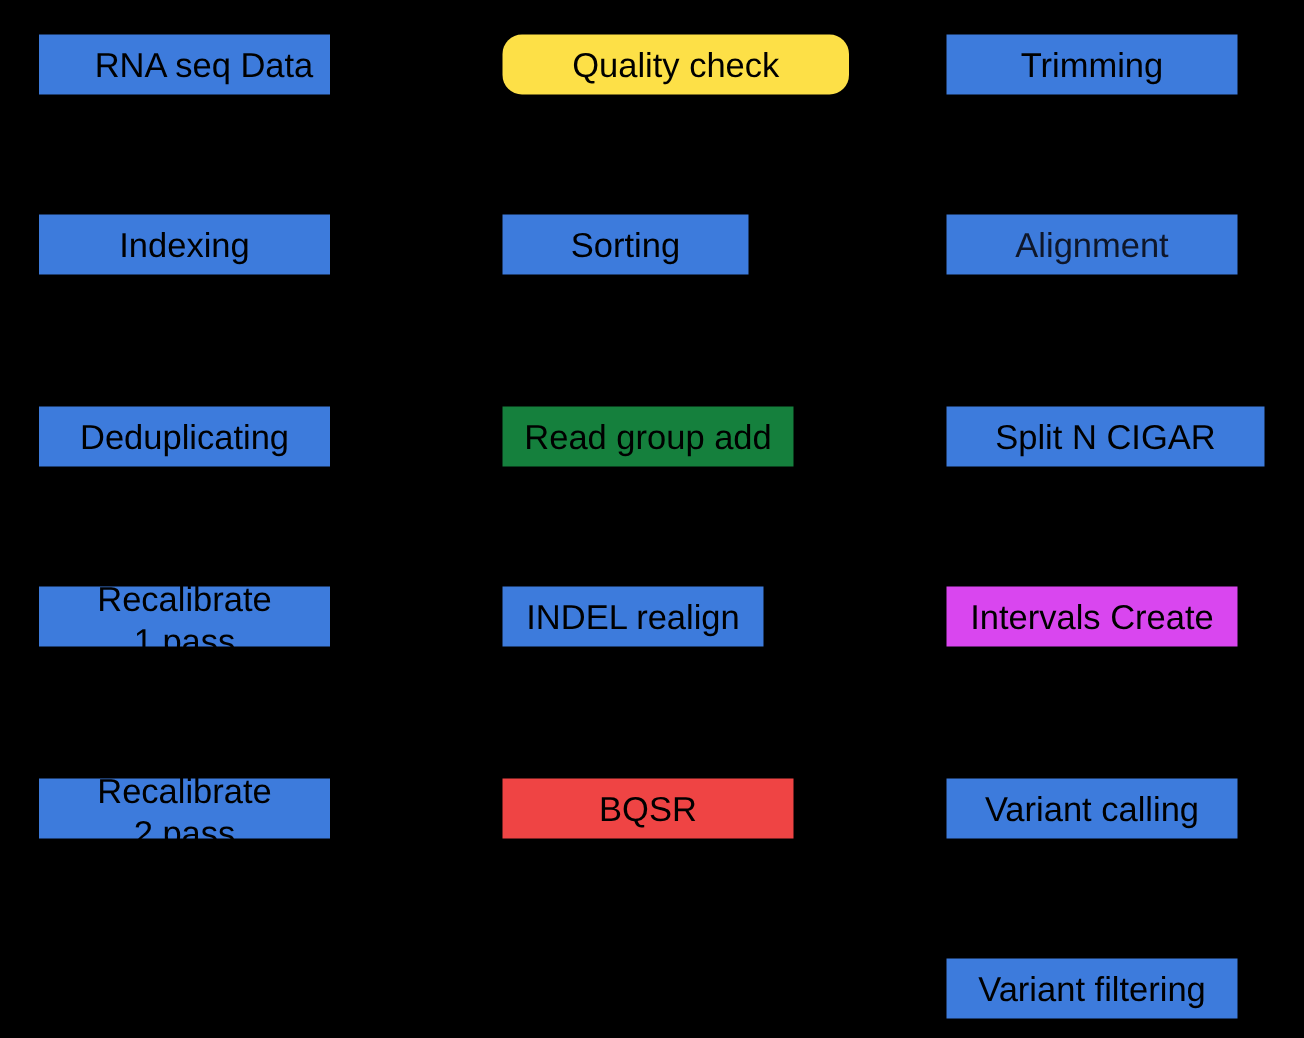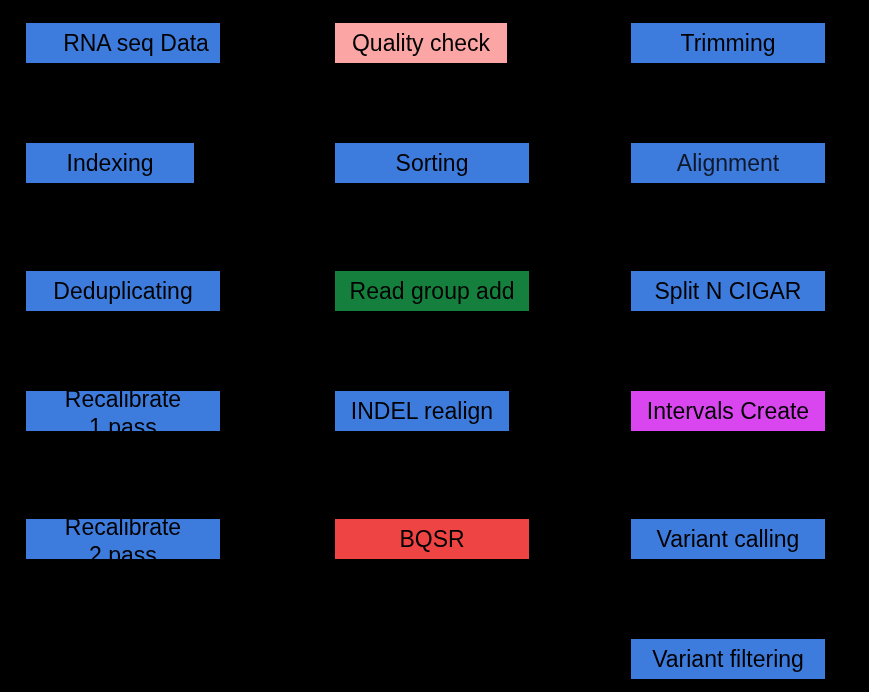--- a/index.html
+++ b/index.html
@@ -48,28 +48,28 @@
   .node.two-line .node-label {
     margin-top: -6px;
   }
 </style>
 </head>
 <body>
 
 <div id="diagram-canvas" style="width: 869px; height: 692px; background: rgb(0, 0, 0);">
 
 <div class="node" style="left: 26px; top: 23px; width: 194px; height: 40px; background: rgb(61, 123, 220); color: rgb(0, 0, 0); padding-left: 26px;"><span class="node-label">RNA seq Data</span></div>
-    <div class="node" style="left: 335px; top: 23px; width: 172px; height: 40px; background: #fca5a5; color: rgb(0, 0, 0);"><span class="node-label">Quality check</span></div>
+    <div class="node" style="left: 335px; top: 23px; width: 231px; height: 40px; background: #fde047; color: rgb(0, 0, 0); border-radius: 13px;"><span class="node-label">Quality check</span></div>
     <div class="node" style="left: 631px; top: 23px; width: 194px; height: 40px; background: rgb(61, 123, 220); color: rgb(0, 0, 0);"><span class="node-label">Trimming</span></div>
-    <div class="node" style="left: 26px; top: 143px; width: 168px; height: 40px; background: rgb(61, 123, 220); color: rgb(0, 0, 0);"><span class="node-label">Indexing</span></div>
-    <div class="node" style="left: 335px; top: 143px; width: 194px; height: 40px; background: rgb(61, 123, 220); color: rgb(0, 0, 0);"><span class="node-label">Sorting</span></div>
+    <div class="node" style="left: 26px; top: 143px; width: 194px; height: 40px; background: rgb(61, 123, 220); color: rgb(0, 0, 0);"><span class="node-label">Indexing</span></div>
+    <div class="node" style="left: 335px; top: 143px; width: 164px; height: 40px; background: rgb(61, 123, 220); color: rgb(0, 0, 0);"><span class="node-label">Sorting</span></div>
     <div class="node" style="left: 631px; top: 143px; width: 194px; height: 40px; background: rgb(61, 123, 220); color: #0f172a;"><span class="node-label">Alignment</span></div>
     <div class="node" style="left: 26px; top: 271px; width: 194px; height: 40px; background: rgb(61, 123, 220); color: rgb(0, 0, 0);"><span class="node-label">Deduplicating</span></div>
     <div class="node" style="left: 335px; top: 271px; width: 194px; height: 40px; background: #15803d; color: rgb(0, 0, 0);"><span class="node-label">Read group add</span></div>
-    <div class="node" style="left: 631px; top: 271px; width: 194px; height: 40px; background: rgb(61, 123, 220); color: rgb(0, 0, 0);"><span class="node-label">Split N CIGAR</span></div>
+    <div class="node" style="left: 631px; top: 271px; width: 212px; height: 40px; background: rgb(61, 123, 220); color: rgb(0, 0, 0);"><span class="node-label">Split N CIGAR</span></div>
     <div class="node two-line" style="left: 26px; top: 391px; width: 194px; height: 40px; background: rgb(61, 123, 220); color: rgb(0, 0, 0);"><span class="node-label">Recalibrate
 1 pass</span></div>
     <div class="node" style="left: 335px; top: 391px; width: 174px; height: 40px; background: rgb(61, 123, 220); color: rgb(0, 0, 0);"><span class="node-label">INDEL realign</span></div>
     <div class="node" style="left: 631px; top: 391px; width: 194px; height: 40px; background: #d946ef; color: rgb(0, 0, 0);"><span class="node-label">Intervals Create</span></div>
     <div class="node two-line" style="left: 26px; top: 519px; width: 194px; height: 40px; background: rgb(61, 123, 220); color: rgb(0, 0, 0);"><span class="node-label">Recalibrate
 2 pass</span></div>
     <div class="node" style="left: 335px; top: 519px; width: 194px; height: 40px; background: #ef4444; color: rgb(0, 0, 0);"><span class="node-label">BQSR</span></div>
     <div class="node" style="left: 631px; top: 519px; width: 194px; height: 40px; background: rgb(61, 123, 220); color: rgb(0, 0, 0);"><span class="node-label">Variant calling</span></div>
     <div class="node" style="left: 631px; top: 639px; width: 194px; height: 40px; background: rgb(61, 123, 220); color: rgb(0, 0, 0);"><span class="node-label">Variant filtering</span></div>
   </div>

